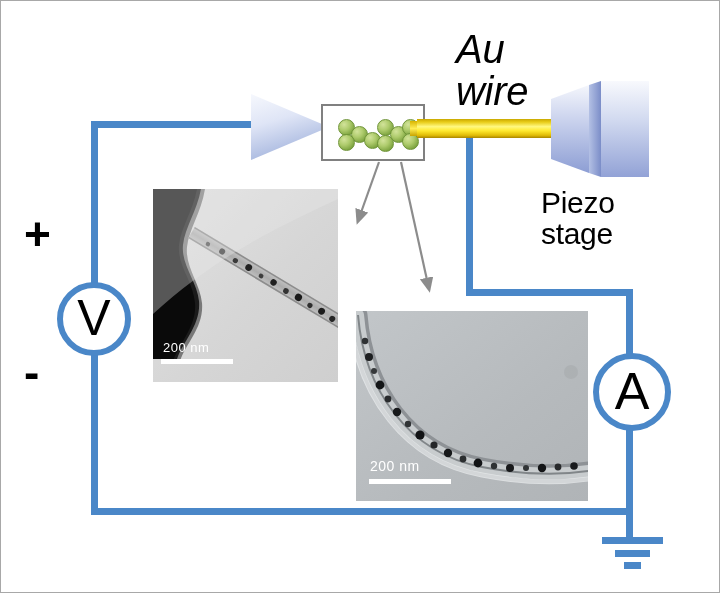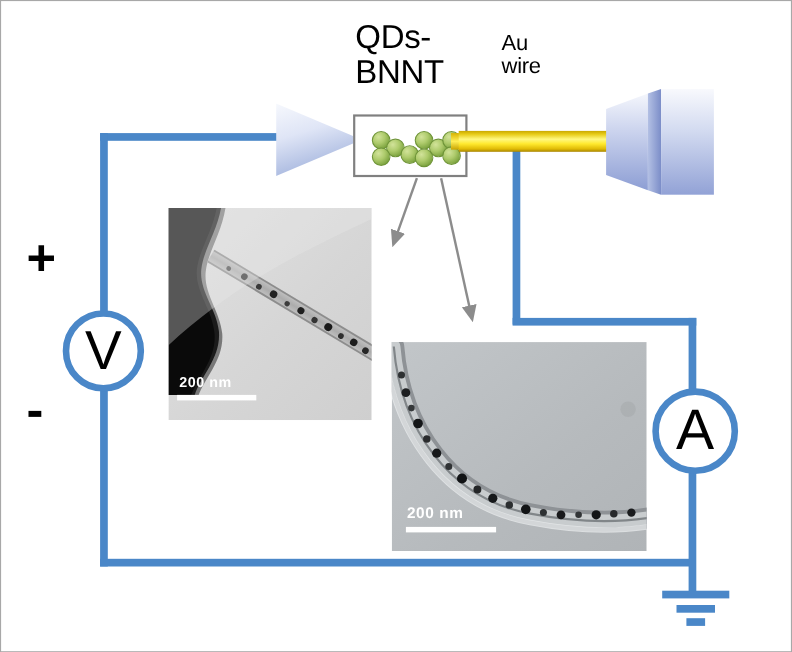--- a/index.html
+++ b/index.html
@@ -33,21 +33,22 @@
     left: 104px; top: 68px;
     font-size: 30px;
   }
   #label-qds-bnnt {
     left: 322px; top: 18px;
     font-size: 30px;
     text-align: left;
   }
   #label-au-wire {
     left: 455px; top: 28px;
-    font-size: 20px;
+    font-size: 40px;
+    font-style: italic;
   }
   #label-piezo-stage {
     left: 540px; top: 186px;
     font-size: 30px;
   }
   #label-plus {
     left: 23px; top: 210px;
     font-size: 46px;
     font-weight: 700;
   }
@@ -158,21 +159,20 @@
     overflow: hidden;
   }
   #tem-image-1 { left: 152px; top: 188px; width: 185px; height: 193px; }
   #tem-image-2 { left: 355px; top: 310px; width: 232px; height: 190px; }
   .scalebar-text {
     position: absolute;
     font-family: "Liberation Sans", sans-serif;
     font-size: 13px;
     letter-spacing: 0.5px;
     line-height: 1;
-    font-weight: bold;
   }
   #tem1-scale-text { left: 10px; top: 152px; color: #ffffff; }
   #tem1-scale-bar {
     position: absolute; left: 8px; top: 170px;
     width: 72px; height: 5px; background: #ffffff;
   }
   #tem2-scale-text { left: 14px; top: 148px; color: #ffffff; font-size: 14px; }
   #tem2-scale-bar {
     position: absolute; left: 13px; top: 168px;
     width: 82px; height: 5px; background: #ffffff;
@@ -369,18 +369,18 @@
           <circle cx="218" cy="155" r="3.8" fill="#191b1d"></circle>
         </g>
 
         <circle cx="215" cy="61" r="7" fill="#a9adb0" opacity="0.75"></circle>
       </g>
     </svg>
     <div class="scalebar-text" id="tem2-scale-text">200  nm</div>
     <div id="tem2-scale-bar"></div>
   </div>
 
-  <div class="lbl" id="label-qds-bnnt">QDs-
-BNNT</div>
   <div class="lbl" id="label-au-wire">Au
 wire</div>
+  <div class="lbl" id="label-piezo-stage">Piezo
+stage</div>
 
 </div>
 
 </body></html>

